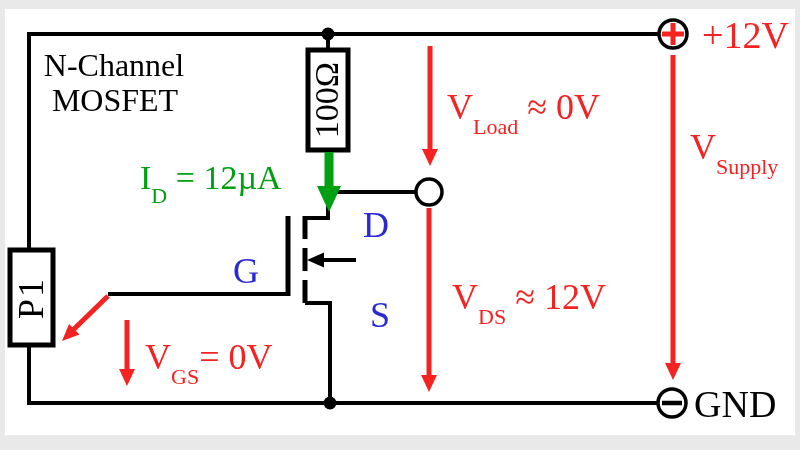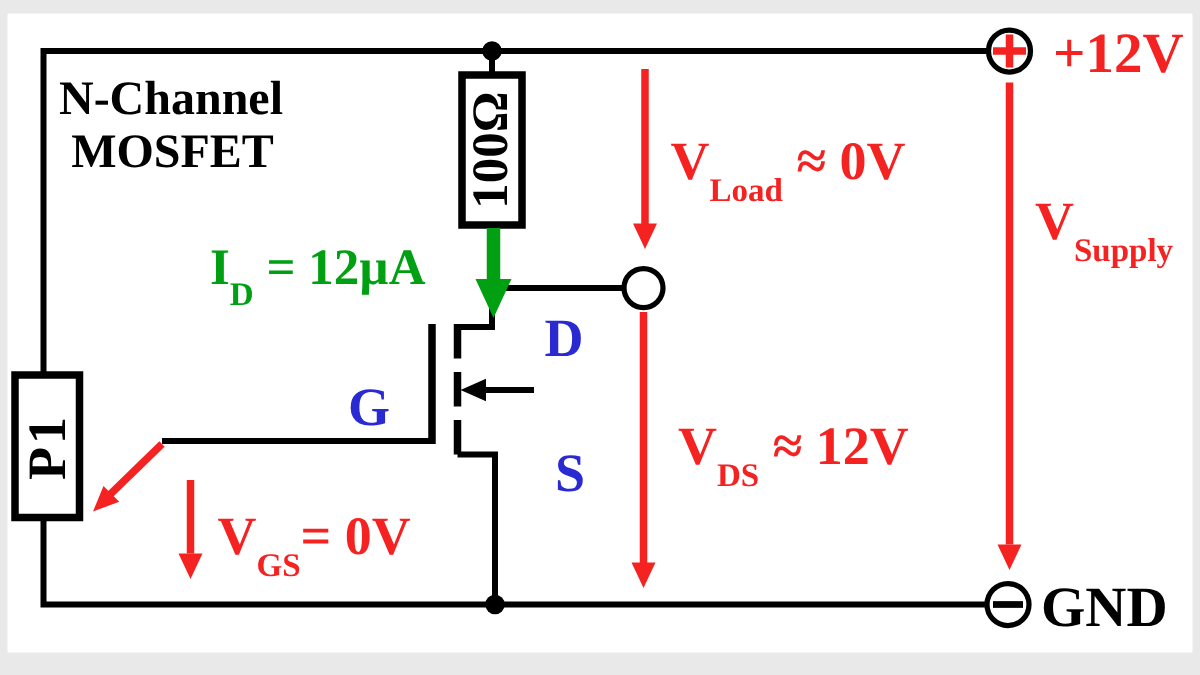--- a/index.html
+++ b/index.html
@@ -1,21 +1,21 @@
 <!DOCTYPE html>
 <html style="--red: #f52222; --green: #00a012; --blue: #2a2ad2; --wire: #000000; --canvas: #ffffff; --frame: #e9e9e9;"><head>
 <meta charset="utf-8">
 <style>
   :root{
     --red:#f52222; --green:#00a012; --blue:#2a2ad2;
     --wire:#000000; --canvas:#ffffff; --frame:#e9e9e9;
   }
   html,body{margin:0;padding:0;}
   body{background:var(--frame);font-family:"Liberation Serif",serif;}
-  #stage{position:relative;width:800px;height:448px;background:var(--frame);overflow:hidden;font-weight:bold;}
+  #stage{position:relative;width:800px;height:448px;background:var(--frame);overflow:hidden;}
   #paper{position:absolute;left:5px;top:9px;width:790px;height:426px;background:var(--canvas);}
   svg{position:absolute;left:0;top:0;}
   
   .wire{stroke:var(--wire);stroke-width:4;fill:none;}
   .wire5{stroke:var(--wire);stroke-width:5;fill:none;}
   .comp{fill:var(--canvas);stroke:var(--wire);stroke-width:5;}
   .term{fill:var(--canvas);stroke:var(--wire);stroke-width:3.5;}
   .dot{fill:var(--wire);stroke:none;}
   .blackfill{fill:var(--wire);stroke:none;}
   .redline{stroke:var(--red);stroke-width:5;fill:none;}

